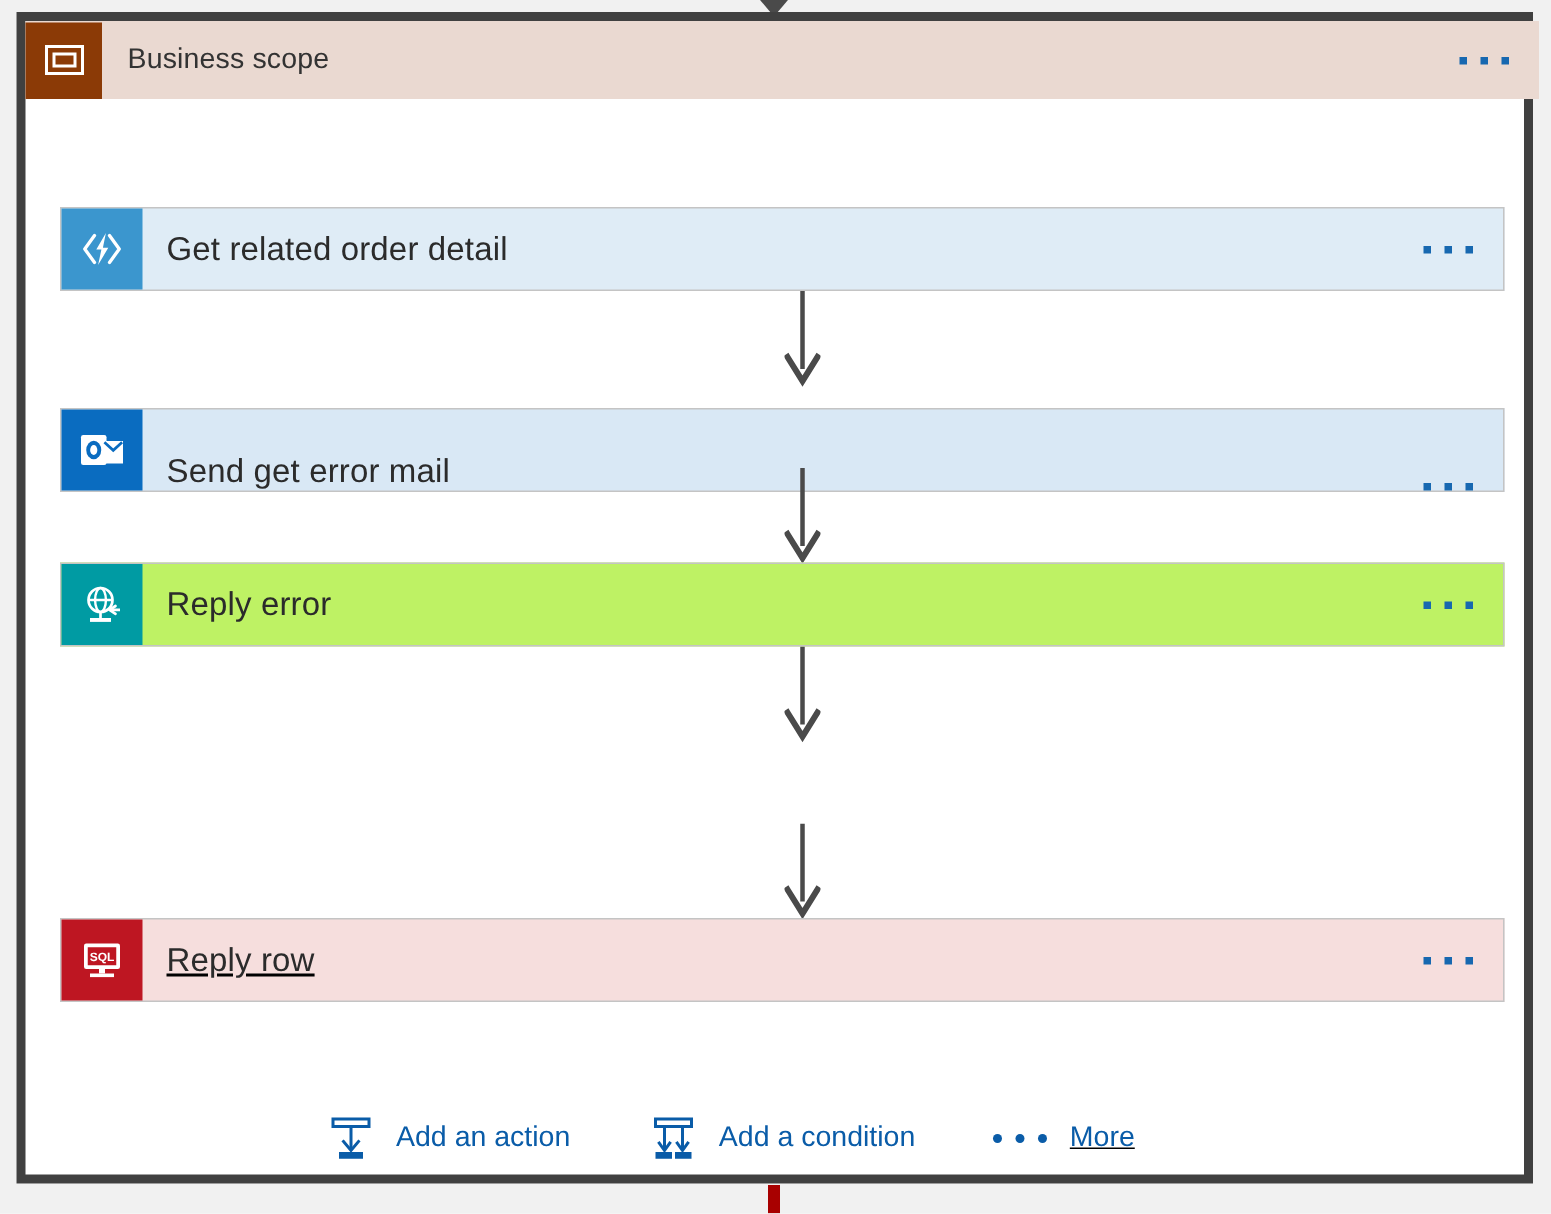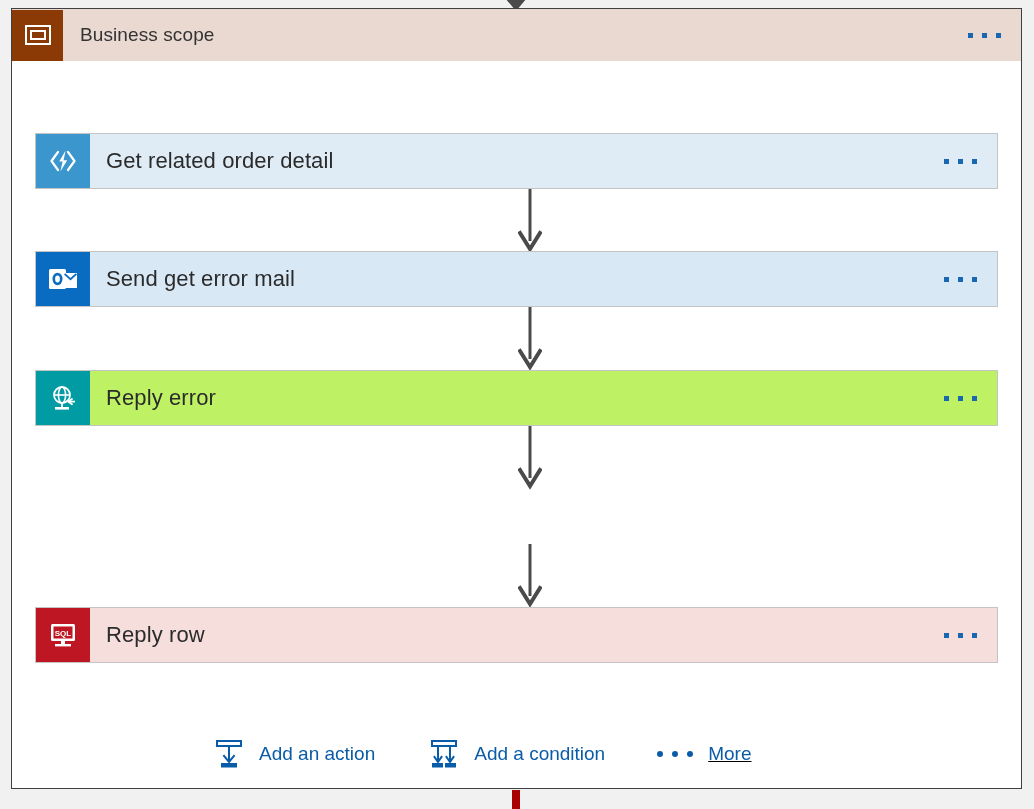--- a/index.html
+++ b/index.html
@@ -27,21 +27,21 @@
   .top-arrow svg { display: block; }
 
   
   .scope {
     position: absolute;
     left: 11px;
     top: 8px;
     width: 1011px;
     height: 781px;
     background: #ffffff;
-    border: 1px solid #404040;
+    border: 6px solid #404040;
     box-sizing: border-box;
   }
 
   
   .scope-header {
     position: absolute;
     left: 0px;
     top: 0px;
     width: 1009px;
     height: 52px;
@@ -227,21 +227,21 @@
       </div>
     </div>
 
     <div class="connector" style="top:180px; height:64px;">
       <svg width="24" height="64" viewBox="0 0 24 64">
         <line x1="12" y1="0" x2="12" y2="52" stroke="#4a4a4a" stroke-width="3"></line>
         <path d="M2 44 L12 60 L22 44" fill="none" stroke="#4a4a4a" stroke-width="4" stroke-linecap="square"></path>
       </svg>
     </div>
 
-    <div class="action-row" style="top:242px; background:#d9e8f5;">
+    <div class="action-row" style="top:258px; background:#d9e8f5;align-items:flex-end;">
       <div class="action-icon" style="background:#0a6cc0;">
         <svg width="32" height="26" viewBox="0 0 32 26">
           <rect x="2" y="3" width="17" height="20" rx="1.5" fill="#ffffff"></rect>
           <ellipse cx="10.5" cy="13" rx="5" ry="6.2" fill="#0a6cc0"></ellipse>
           <ellipse cx="10.5" cy="13" rx="2.4" ry="3.4" fill="#ffffff"></ellipse>
           <path d="M17 7 L30 7 L30 22 L17 22 Z" fill="#ffffff"></path>
           <path d="M17.6 7.8 L23.5 13.2 L29.4 7.8" fill="none" stroke="#0a6cc0" stroke-width="1.8"></path>
         </svg>
       </div>
       <div class="action-label">Send get error mail</div>
@@ -291,21 +291,21 @@
     </div>
 
 
     <div class="connector" style="top:535px; height:64px;">
       <svg width="24" height="64" viewBox="0 0 24 64">
         <line x1="12" y1="0" x2="12" y2="52" stroke="#4a4a4a" stroke-width="3"></line>
         <path d="M2 44 L12 60 L22 44" fill="none" stroke="#4a4a4a" stroke-width="4" stroke-linecap="square"></path>
       </svg>
     </div>
 
-    <div class="action-row" style="top:598px; background:#f6dedd;">
+    <div class="action-row" style="top:598px; background:#f6dedd;text-decoration:underline;">
       <div class="action-icon" style="background:#be1622;">
         <svg width="32" height="28" viewBox="0 0 32 28">
           <rect x="4" y="3" width="24" height="17" rx="1.5" fill="#ffffff"></rect>
           <rect x="6.5" y="5.5" width="19" height="12" fill="#be1622"></rect>
           <text x="16" y="14.6" font-family="Liberation Sans, sans-serif" font-size="8" font-weight="bold" fill="#ffffff" text-anchor="middle">SQL</text>
           <rect x="14" y="20" width="4" height="3" fill="#ffffff"></rect>
           <rect x="8" y="23" width="16" height="2.4" fill="#ffffff"></rect>
         </svg>
       </div>
       <div class="action-label">Reply row</div>

